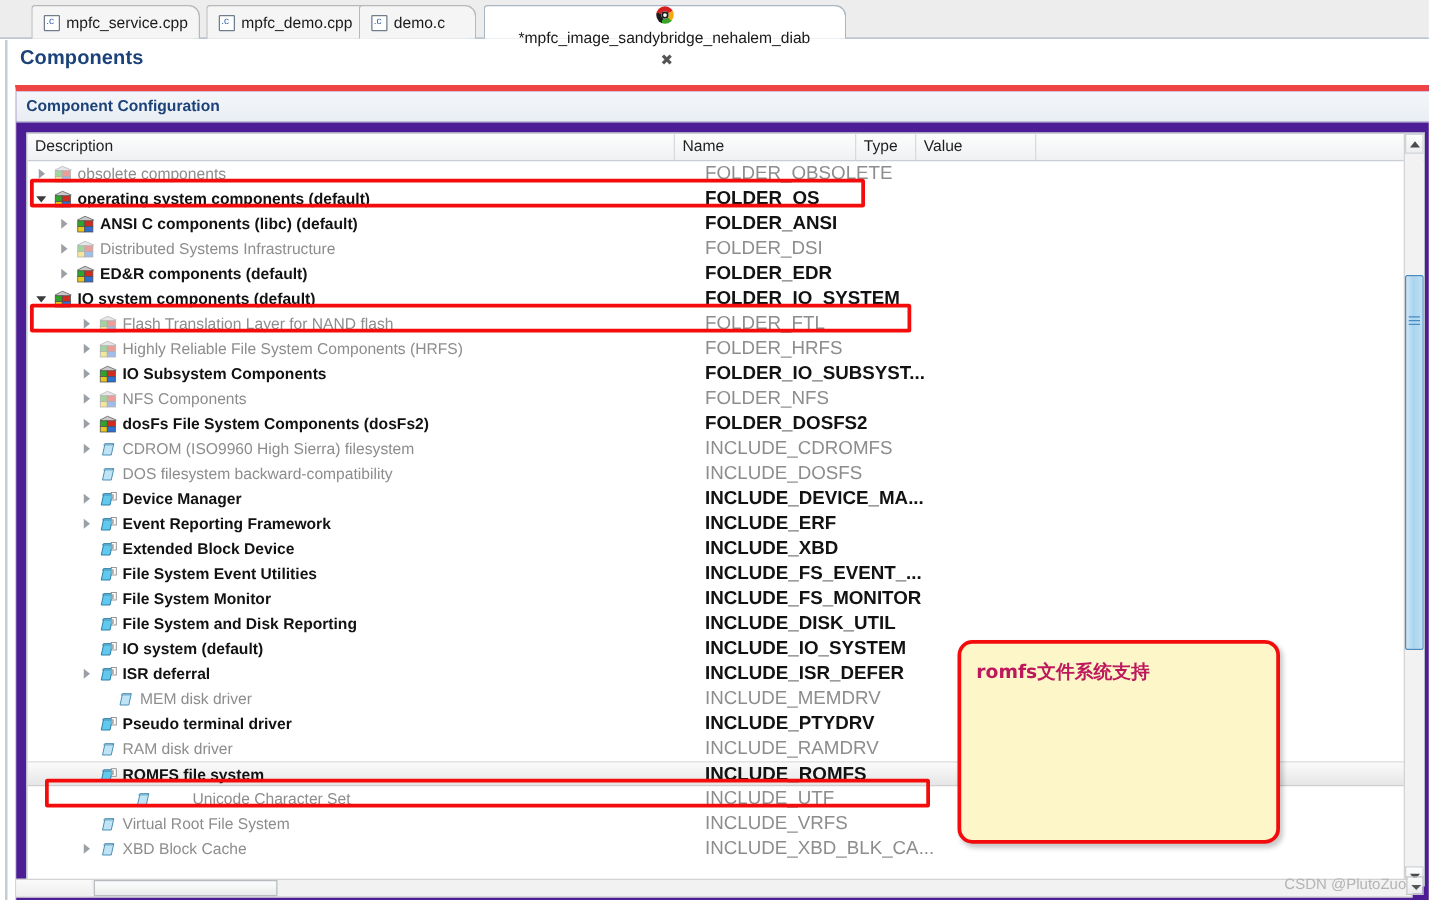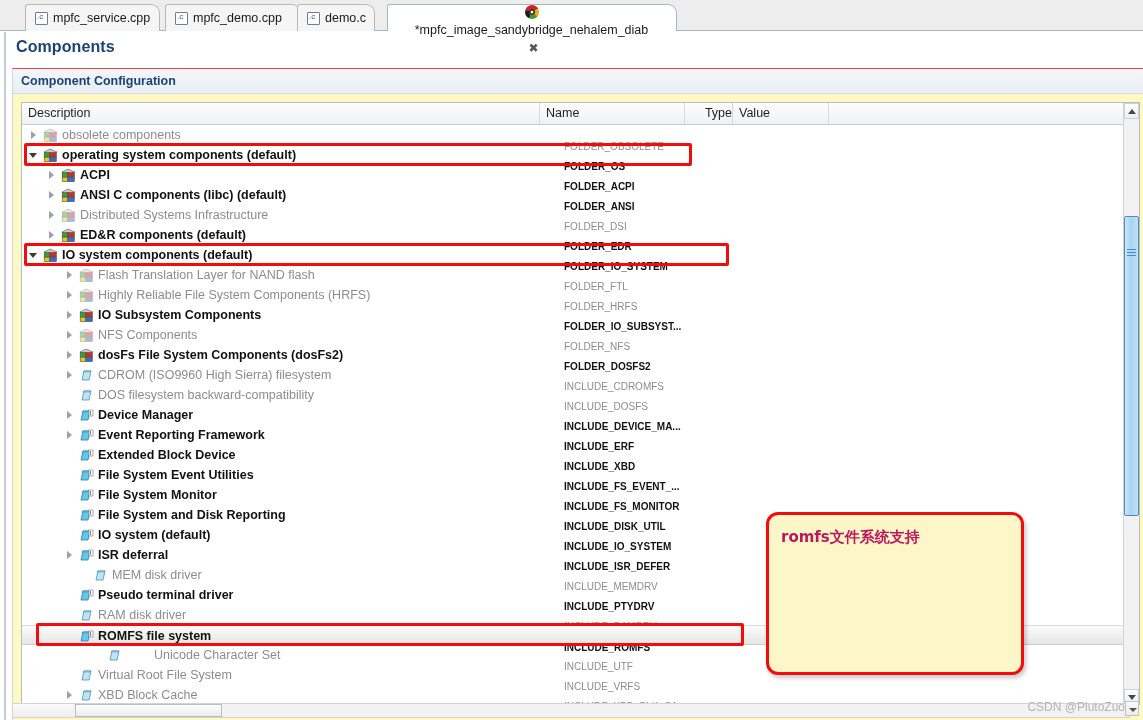--- a/index.html
+++ b/index.html
@@ -72,23 +72,23 @@
   }
   #lrail {
     position: absolute; left: 4px; top: 32px; width: 2px; height: 688px;
     background: #c6ccd4;
   }
 
   
   #section {
     position: absolute; left: 12px; top: 68px;
     width: 1131px; height: 652px;
-    background: #fef9c3;
+    background: #4c1d95;
     border-left: 1px solid #cfd6dd;
-    border-top: 1px solid #ef4444;
+    border-top: 5px solid #ef4444;
   }
   #section-head {
     position: absolute; left: 0; top: 0; width: 1131px; height: 25px;
     background: linear-gradient(to bottom, #f4f6f9 0%, #e9eef4 100%);
     border-bottom: 1px solid #d6dde4;
   }
   #section-head .stitle {
     position: absolute; left: 8px; top: 5px;
     font-size: 12.5px; font-weight: bold; color: #1b4279;
   }
@@ -128,22 +128,22 @@
     border-top: 1px solid #dcdcdc;
     border-bottom: 1px solid #cfcfcf;
     height: 20px;
   }
   .desc {
     position: absolute; top: 0; height: 20px; line-height: 20px;
     display: flex; align-items: center; gap: 4px;
     font-size: 12.5px; color: #121212;
   }
   .nm {
-    position: absolute; left: 542px; top: 12px; height: 20px; line-height: 20px;
-    font-size: 10px; color: #121212;
+    position: absolute; left: 542px; top: 0; height: 20px; line-height: 20px;
+    font-size: 15px; color: #121212;
   }
   .b { font-weight: bold; }
   .dim { color: #8d8d8d; }
 
   
   .arw {
     width: 11px; height: 20px; flex: 0 0 11px; position: relative;
   }
   .arw.closed::before {
     content: ""; position: absolute; left: 3px; top: 6px;
@@ -246,21 +246,21 @@
 
 <div id="tabbar">
     <div class="tab" style="left: 8px; width: 135px;">
       <span class="cicon"></span>
       <span class="tlabel">mpfc_service.cpp</span>
     </div>
     <div class="tab" style="left: 148px; width: 136px;">
       <span class="cicon"></span>
       <span class="tlabel">mpfc_demo.cpp</span>
     </div>
-    <div class="tab" style="left: 280px; width: 78px;">
+    <div class="tab" style="left: 270px; width: 94px;">
       <span class="cicon"></span>
       <span class="tlabel">demo.c</span>
     </div>
     <div class="tab active" style="left: 370px; width: 290px;">
       <span class="ocicon"></span>
       <span class="tlabel">*mpfc_image_sandybridge_nehalem_diab</span>
       <span class="tclose">✖</span>
     </div>
   </div>
 
@@ -270,21 +270,21 @@
 
 <div id="section">
   <div id="section-head">
     <span class="stitle">Component Configuration</span>
   </div>
 
   <div id="tablewrap">
     <div id="thead">
         <div class="th" style="left: 0px; width: 518px;">Description</div>
         <div class="th" style="left: 518px; width: 145px;">Name</div>
-        <div class="th" style="left: 663px; width: 48px; text-align: right;">Type</div>
+        <div class="th" style="left: 663px; width: 48px;">Type</div>
         <div class="th" style="left: 711px; width: 96px;">Value</div>
         <div class="th" style="left: 807px; width: 296px;"></div>
       </div>
     <div id="tbody">
         <div class="row">
           <div class="desc" style="left: 6px;">
             <span class="arw closed"></span>
             <span class="ico">
               <svg class="cube" width="15" height="15" viewBox="0 0 15 15" style="opacity:0.45">
                 <polygon points="1,4 7,1 14,4 7,7" fill="#c9c9c9" stroke="#6d6d6d" stroke-width="0.7"></polygon>
@@ -306,36 +306,20 @@
                 <polygon points="1,4 7,1 14,4 7,7" fill="#c9c9c9" stroke="#6d6d6d" stroke-width="0.7"></polygon>
                 <rect x="1.2" y="4.6" width="5.6" height="4.6" fill="#2fa32a" stroke="#4d4d4d" stroke-width="0.6"></rect>
                 <rect x="1.2" y="9.2" width="5.6" height="4.4" fill="#e8c81e" stroke="#4d4d4d" stroke-width="0.6"></rect>
                 <rect x="6.8" y="4.6" width="6.5" height="4.6" fill="#d32a20" stroke="#4d4d4d" stroke-width="0.6"></rect>
                 <rect x="6.8" y="9.2" width="6.5" height="4.4" fill="#2f6fd0" stroke="#4d4d4d" stroke-width="0.6"></rect>
               </svg>
             </span>
             <span class="b ">operating system components (default)</span>
           </div>
           <div class="nm b ">FOLDER_OS</div>
-        </div>
-        <div class="row">
-          <div class="desc" style="left: 24px;">
-            <span class="arw closed"></span>
-            <span class="ico">
-              <svg class="cube" width="15" height="15" viewBox="0 0 15 15" style="opacity:1">
-                <polygon points="1,4 7,1 14,4 7,7" fill="#c9c9c9" stroke="#6d6d6d" stroke-width="0.7"></polygon>
-                <rect x="1.2" y="4.6" width="5.6" height="4.6" fill="#2fa32a" stroke="#4d4d4d" stroke-width="0.6"></rect>
-                <rect x="1.2" y="9.2" width="5.6" height="4.4" fill="#e8c81e" stroke="#4d4d4d" stroke-width="0.6"></rect>
-                <rect x="6.8" y="4.6" width="6.5" height="4.6" fill="#d32a20" stroke="#4d4d4d" stroke-width="0.6"></rect>
-                <rect x="6.8" y="9.2" width="6.5" height="4.4" fill="#2f6fd0" stroke="#4d4d4d" stroke-width="0.6"></rect>
-              </svg>
-            </span>
-            <span class="b ">ACPI</span>
-          </div>
-          <div class="nm b ">FOLDER_ACPI</div>
         </div>
         <div class="row">
           <div class="desc" style="left: 24px;">
             <span class="arw closed"></span>
             <span class="ico">
               <svg class="cube" width="15" height="15" viewBox="0 0 15 15" style="opacity:1">
                 <polygon points="1,4 7,1 14,4 7,7" fill="#c9c9c9" stroke="#6d6d6d" stroke-width="0.7"></polygon>
                 <rect x="1.2" y="4.6" width="5.6" height="4.6" fill="#2fa32a" stroke="#4d4d4d" stroke-width="0.6"></rect>
                 <rect x="1.2" y="9.2" width="5.6" height="4.4" fill="#e8c81e" stroke="#4d4d4d" stroke-width="0.6"></rect>
                 <rect x="6.8" y="4.6" width="6.5" height="4.6" fill="#d32a20" stroke="#4d4d4d" stroke-width="0.6"></rect>

